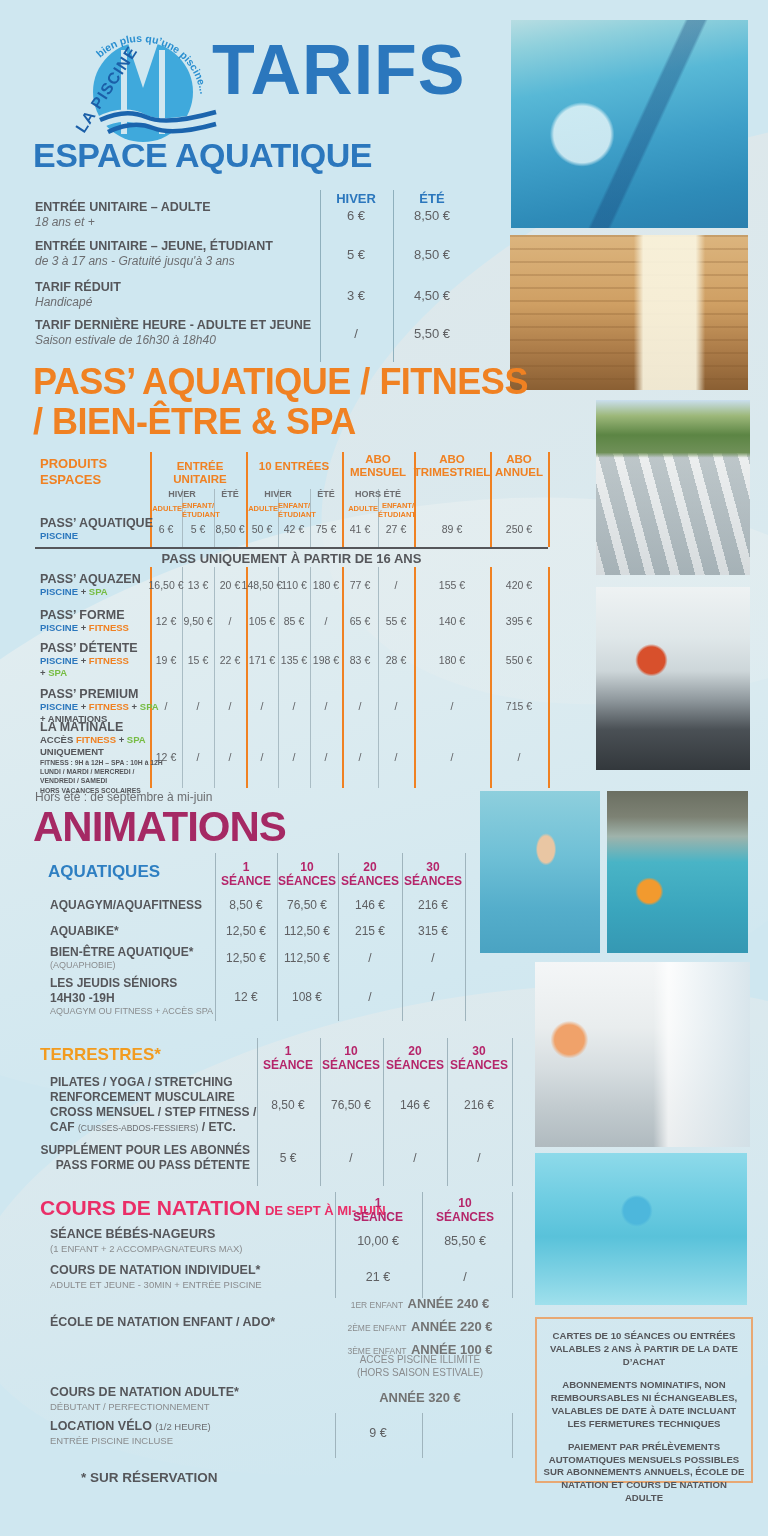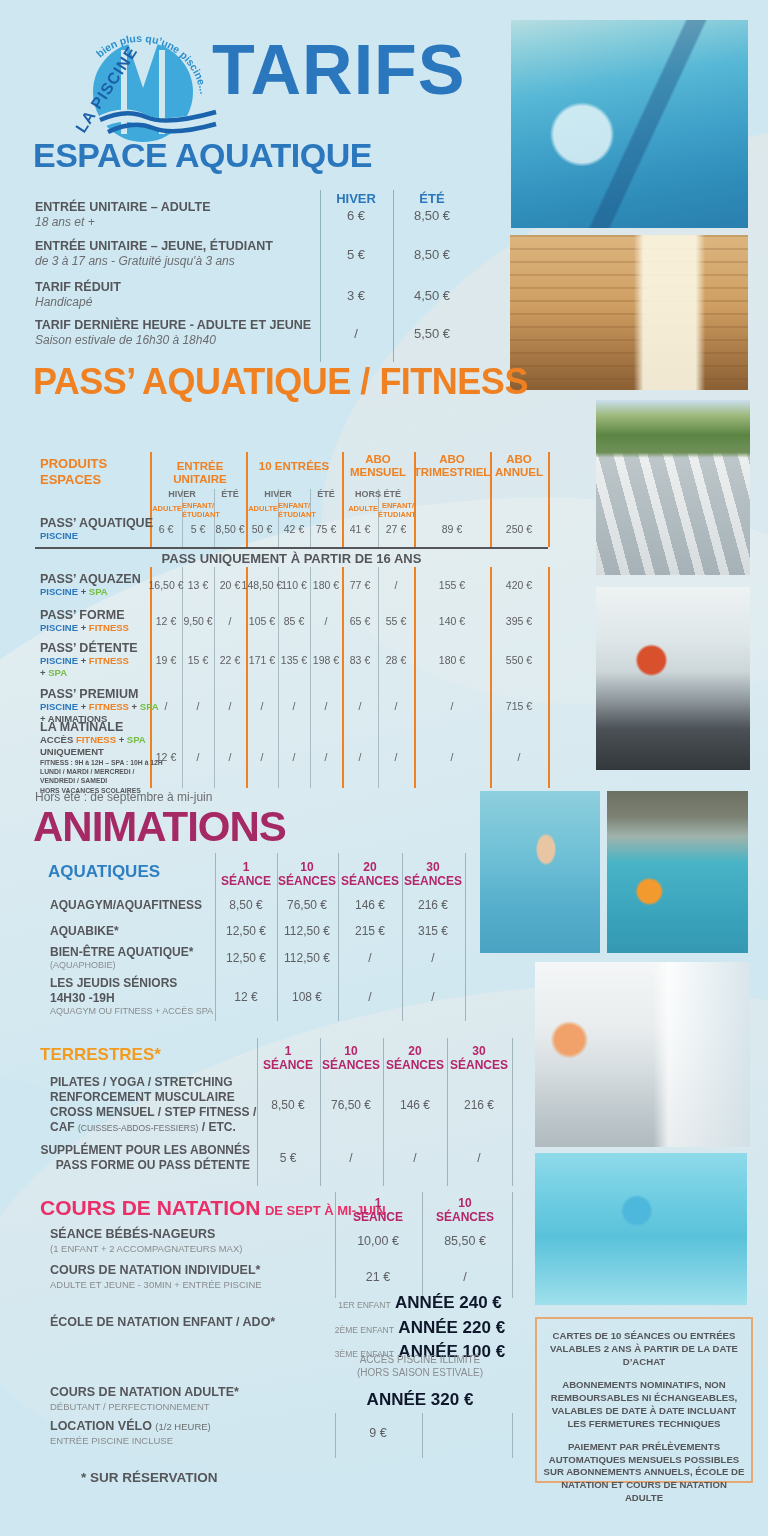--- a/index.html
+++ b/index.html
@@ -51,21 +51,21 @@
   .arow{position:absolute;left:0;width:768px;height:0;}
   .alabel{position:absolute;left:50px;transform:translateY(-50%);line-height:1.25;}
   .al1{font-size:12px;font-weight:bold;color:#55565a;}
   .al2{font-size:9px;color:#8a8c8e;}
   .av{position:absolute;top:0;transform:translateY(-50%);width:70px;text-align:center;font-size:12px;color:#5f6063;}
   .ac0{left:211px;} .ac1{left:272px;} .ac2{left:335px;} .ac3{left:398px;}
   .tc0{left:253px;} .tc1{left:316px;} .tc2{left:380px;} .tc3{left:444px;}
   .cc0{left:338px;width:80px;} .cc1{left:425px;width:80px;}
   .cafsmall{font-size:8.5px;font-weight:normal;color:#6c6d70;}
   .ek{font-size:8.5px;color:#8a8c8e;}
-  .evv{font-size:17px;font-weight:bold;color:#0f172a;}
+  .evv{font-size:13px;font-weight:bold;color:#737373;}
   .note{font-size:10px;color:#8a8c8e;line-height:1.3;}
   
   .photo{position:absolute;background-repeat:no-repeat;}
   
   .infobox{position:absolute;left:535px;top:1317px;width:218px;height:166px;border:2px solid #e8a873;
            box-sizing:border-box;padding:11px 6px;text-align:center;}
   .infobox p{margin:0 0 10px 0;font-size:9.6px;font-weight:bold;color:#55565a;line-height:1.35;}
   .resa{position:absolute;left:40px;top:1470px;font-size:13.5px;font-weight:bold;color:#55565a;margin-left:41px;}
 </style>
 </head>
@@ -159,20 +159,21 @@
     <div class="elabel">
         <div class="lbl">TARIF DERNIÈRE HEURE - ADULTE ET JEUNE</div>
       <div class="sub">Saison estivale de 16h30 à 18h40</div>
       </div>
     <span class="ev ev1">/</span>
     <span class="ev ev2">5,50 €</span>
   </div>
 
   <div class="abs h-pass">
     <div>PASS’ AQUATIQUE / FITNESS</div>
+    <div>/ BIEN-ÊTRE &amp; SPA</div>
   </div>
 
   <div class="vlines" style="top:452px;height:95px;
        background-image:linear-gradient(#f08122,#f08122),linear-gradient(#f08122,#f08122),linear-gradient(#f08122,#f08122),linear-gradient(#f08122,#f08122),linear-gradient(#f08122,#f08122),linear-gradient(#f08122,#f08122);
        background-size:2px 100%,2px 100%,2px 100%,2px 100%,2px 100%,2px 100%;
        background-position:150px 0,246px 0,342px 0,414px 0,490px 0,548px 0;"></div>
   <div class="vlines" style="top:489px;height:58px;
        background-image:linear-gradient(#a9bcc4,#a9bcc4),linear-gradient(#a9bcc4,#a9bcc4),linear-gradient(#a9bcc4,#a9bcc4),linear-gradient(#a9bcc4,#a9bcc4),linear-gradient(#a9bcc4,#a9bcc4);
        background-size:1px 100%,1px 100%,1px 100%,1px 100%,1px 100%;
        background-position:182px 0,214px 0,278px 0,310px 0,378px 0;"></div>

